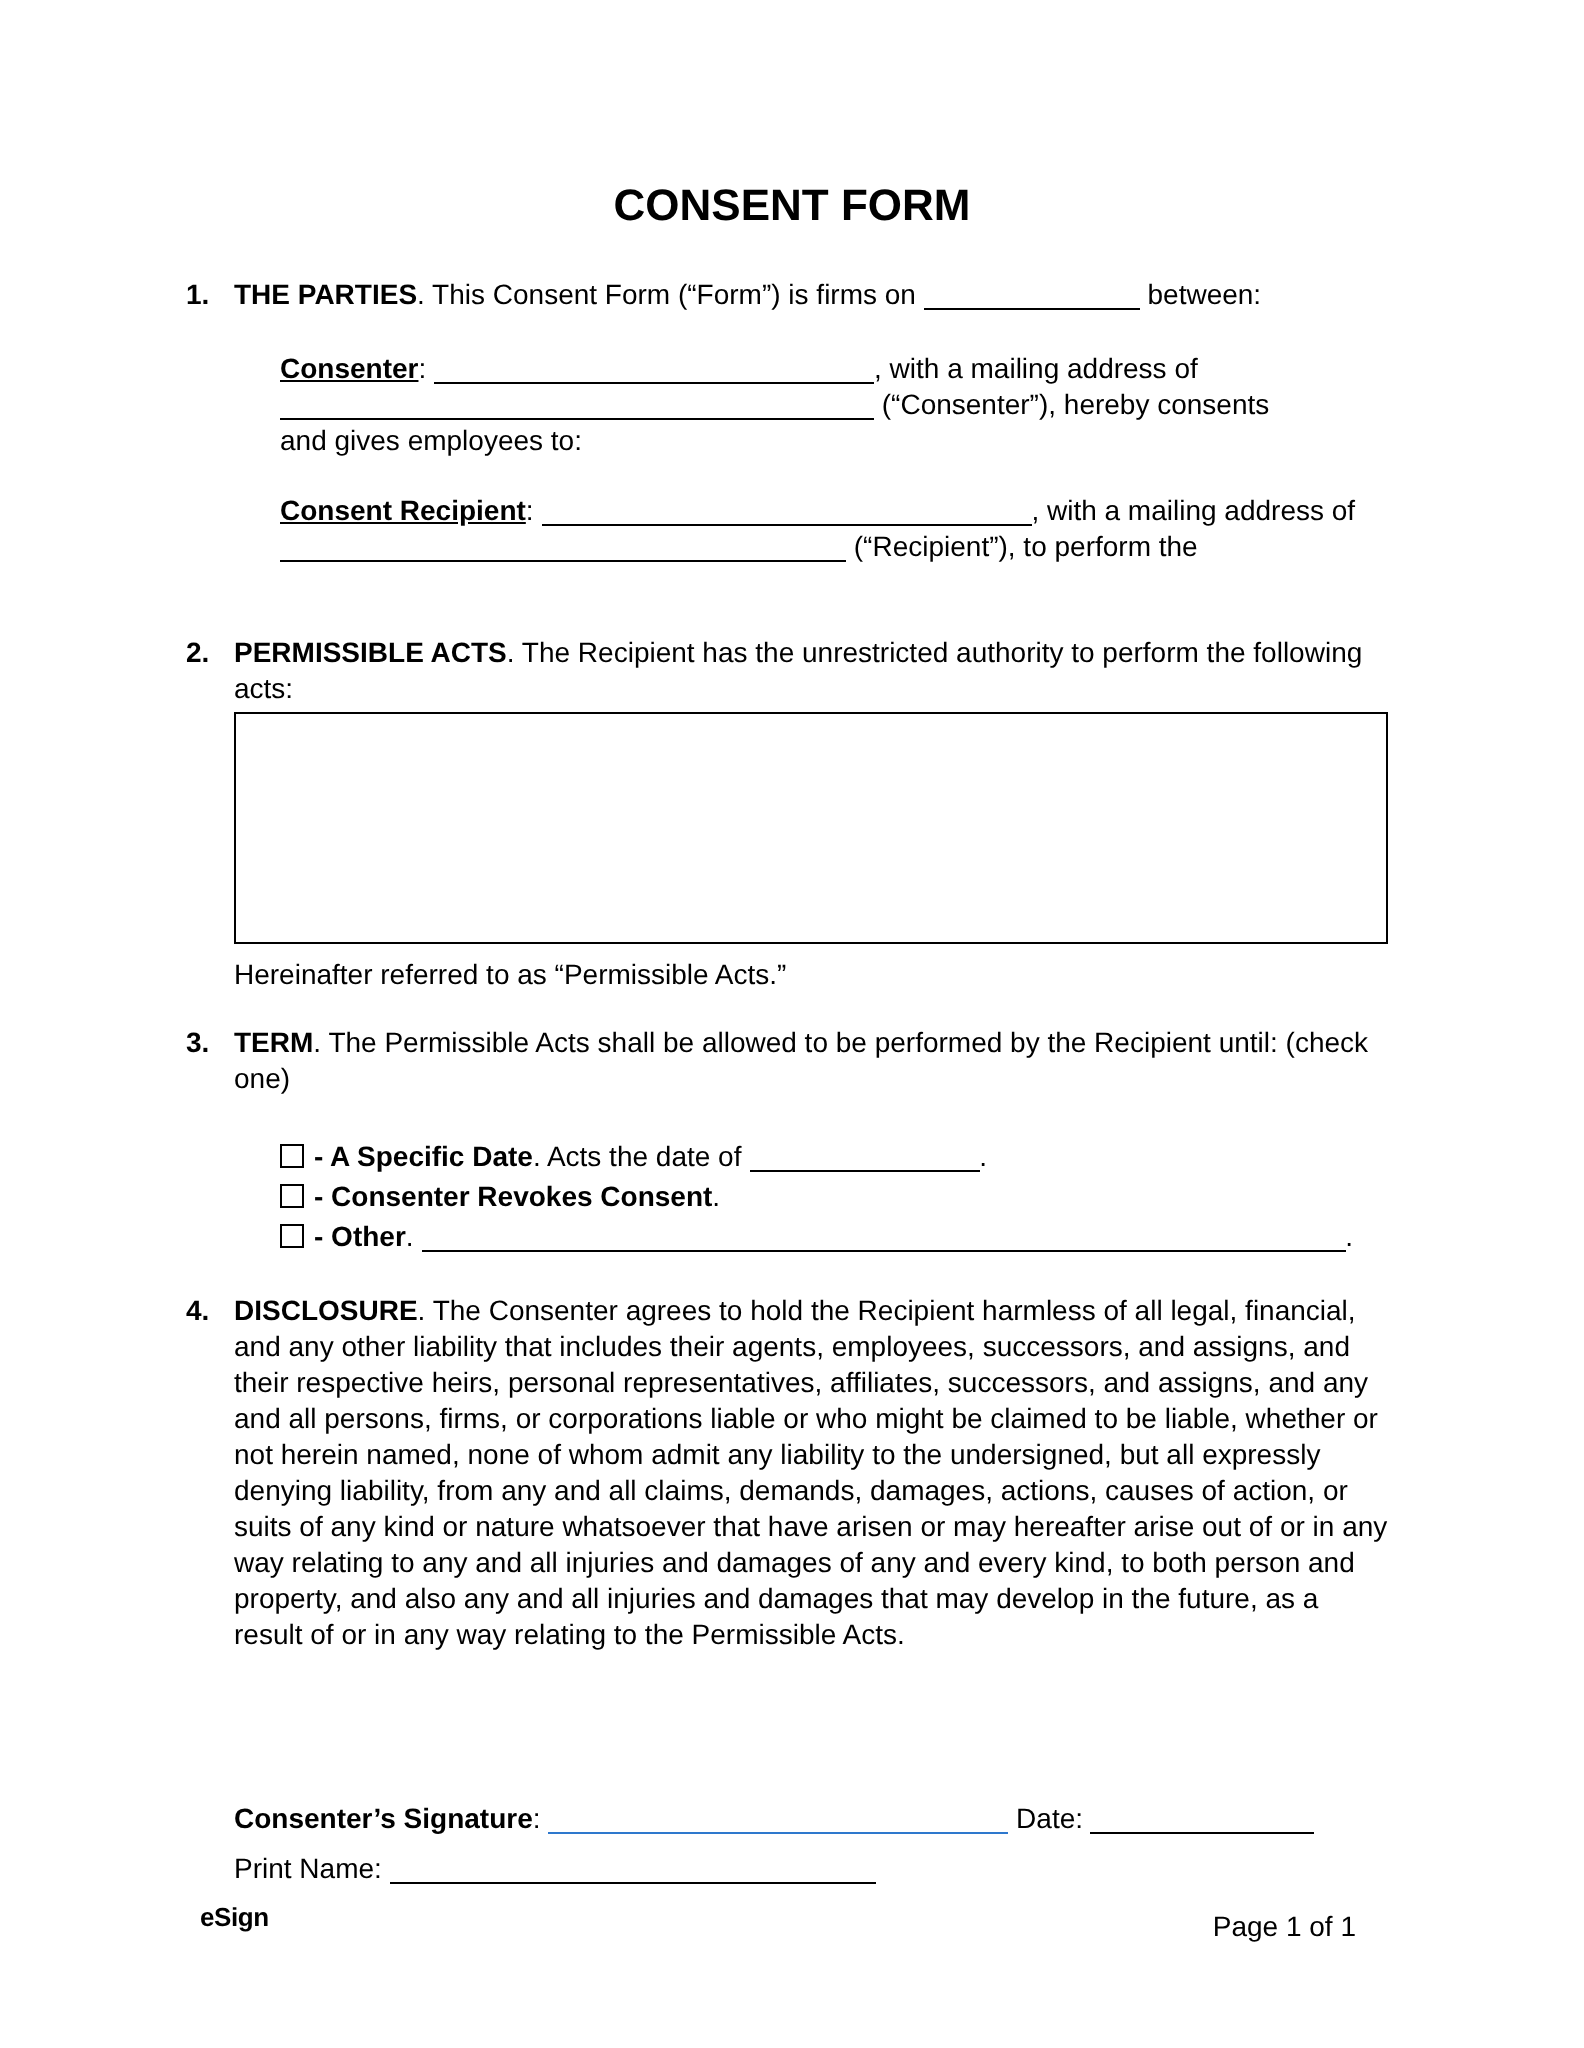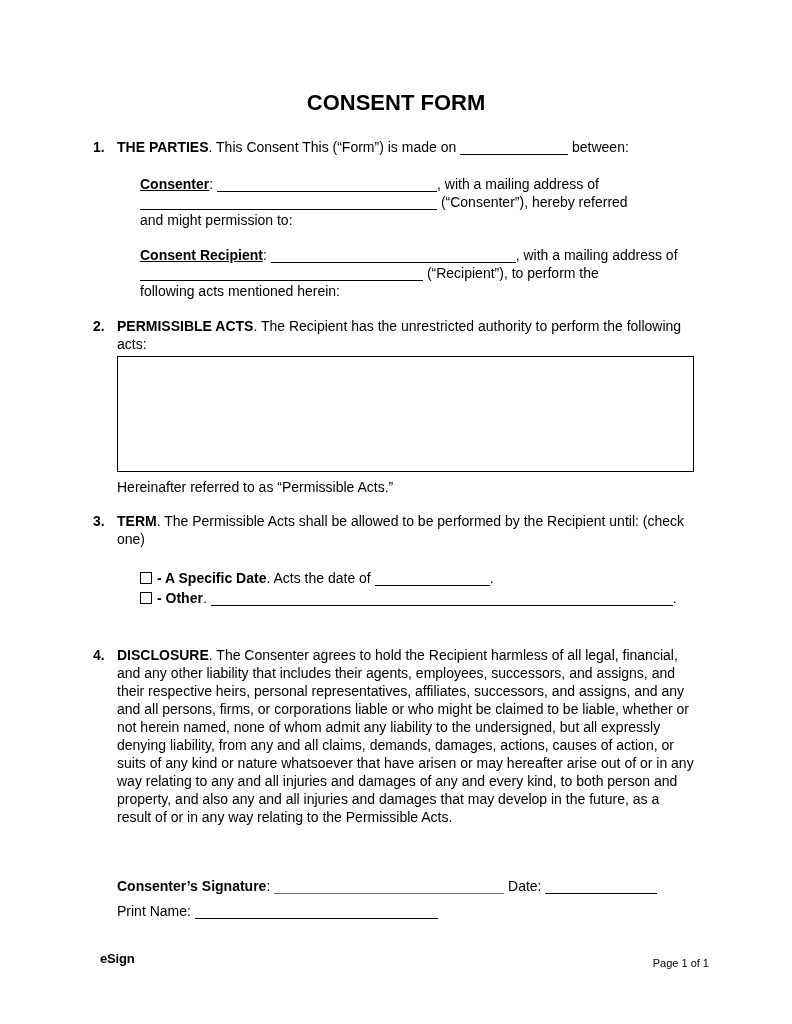--- a/index.html
+++ b/index.html
@@ -43,78 +43,79 @@
     width:575px; height:114px;
     border:1.5px solid #000; background:#fff;
   }
   .plain-line { position:absolute; left:117px; width:578px; }
   .opt { line-height:20px; height:20px; white-space:nowrap; }
   .checkbox {
     display:inline-block; width:10px; height:10px;
     border:1.5px solid #000; background:#fff;
     margin-right:5px; vertical-align:-1px;
   }
-  .sig-block { position:absolute; left:117px; top:877px; width:578px; }
+  .sig-block { position:absolute; left:117px; top:900px; width:578px; }
   .sig-row2 { margin-top:7px; }
   .footer-brand {
     position:absolute; left:100px; top:948px;
     font-size:13px; font-weight:bold; letter-spacing:-0.2px; line-height:22px;
   }
   .footer-page {
-    position:absolute; right:83px; top:955px;
-    font-size:11px; line-height:16px;
+    position:absolute; right:114px; top:955px;
+    font-size:14px; line-height:16px;
   }
 </style>
 </head>
 <body>
 
 <div class="page">
 
   <h1 class="title">CONSENT FORM</h1>
 
   <div class="sec" style="top:138px;">
     <span class="num">1.</span>
-    <div class="body"><span class="bold">THE PARTIES</span><span>. This Consent This (“Form”) is made on </span><span class="blank w-madeon"></span><span> between:</span>
+    <div class="body"><span class="bold">THE PARTIES</span><span>. This Consent Form (“Form”) is firms on </span><span class="blank w-madeon"></span><span> between:</span>
     </div>
   </div>
 
   <div class="indent" style="top:175px;">
     <div><span class="underline">Consenter</span><span>: </span><span class="blank w-cname"></span><span>, with a mailing address of</span>
     </div>
-    <div><span class="blank w-caddr"></span><span> (“Consenter”), hereby referred</span>
+    <div><span class="blank w-caddr"></span><span> (“Consenter”), hereby consents</span>
     </div>
-    <div>and might permission to:</div>
+    <div>and gives employees to:</div>
   </div>
 
   <div class="indent" style="top:246px;">
     <div><span class="underline">Consent Recipient</span><span>: </span><span class="blank w-rname"></span><span>, with a mailing address of</span>
     </div>
     <div><span class="blank w-raddr"></span><span> (“Recipient”), to perform the</span>
     </div>
-    <div>following acts mentioned herein:</div>
   </div>
 
   <div class="sec" style="top:317px;">
     <span class="num">2.</span>
     <div class="body"><span class="bold">PERMISSIBLE ACTS</span><span>. The Recipient has the unrestricted authority to perform the following acts:</span>
     </div>
   </div>
 
   <div class="acts-box"></div>
 
   <div class="plain-line" style="top:478px;">Hereinafter referred to as “Permissible Acts.”</div>
 
   <div class="sec" style="top:512px;">
     <span class="num">3.</span>
     <div class="body"><span class="bold">TERM</span><span>. The Permissible Acts shall be allowed to be performed by the Recipient until: (check one)</span>
     </div>
   </div>
 
   <div class="indent" style="top:568px;">
     <div class="opt"><span class="checkbox"></span><span class="bold">- A Specific Date</span><span>. Acts the date of </span><span class="blank w-sdate"></span><span>.</span>
+    </div>
+    <div class="opt"><span class="checkbox"></span><span class="bold">- Consenter Revokes Consent</span><span>.</span>
     </div>
     <div class="opt"><span class="checkbox"></span><span class="bold">- Other</span><span>. </span><span class="blank w-other"></span><span>.</span>
     </div>
   </div>
 
   <div class="sec" style="top:646px;">
     <span class="num">4.</span>
     <div class="body"><span class="bold">DISCLOSURE</span><span>. The Consenter agrees to hold the Recipient harmless of all legal, financial, and any other liability that includes their agents, employees, successors, and assigns, and their respective heirs, personal representatives, affiliates, successors, and assigns, and any and all persons, firms, or corporations liable or who might be claimed to be liable, whether or not herein named, none of whom admit any liability to the undersigned, but all expressly denying liability, from any and all claims, demands, damages, actions, causes of action, or suits of any kind or nature whatsoever that have arisen or may hereafter arise out of or in any way relating to any and all injuries and damages of any and every kind, to both person and property, and also any and all injuries and damages that may develop in the future, as a result of or in any way relating to the Permissible Acts.</span>
     </div>
   </div>

